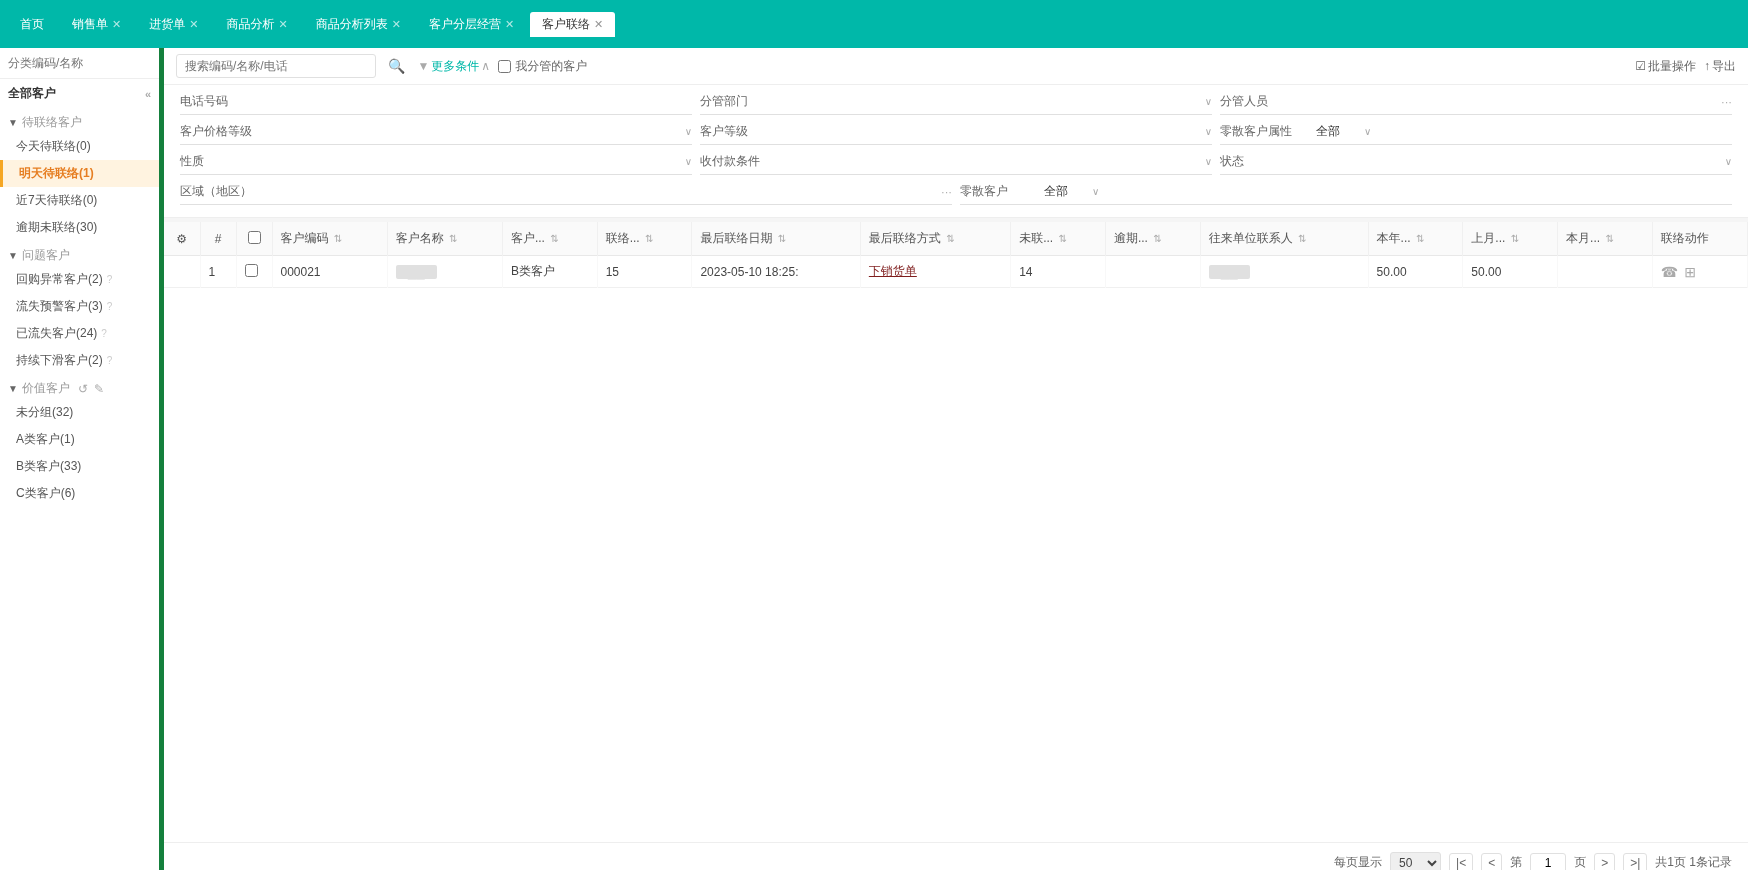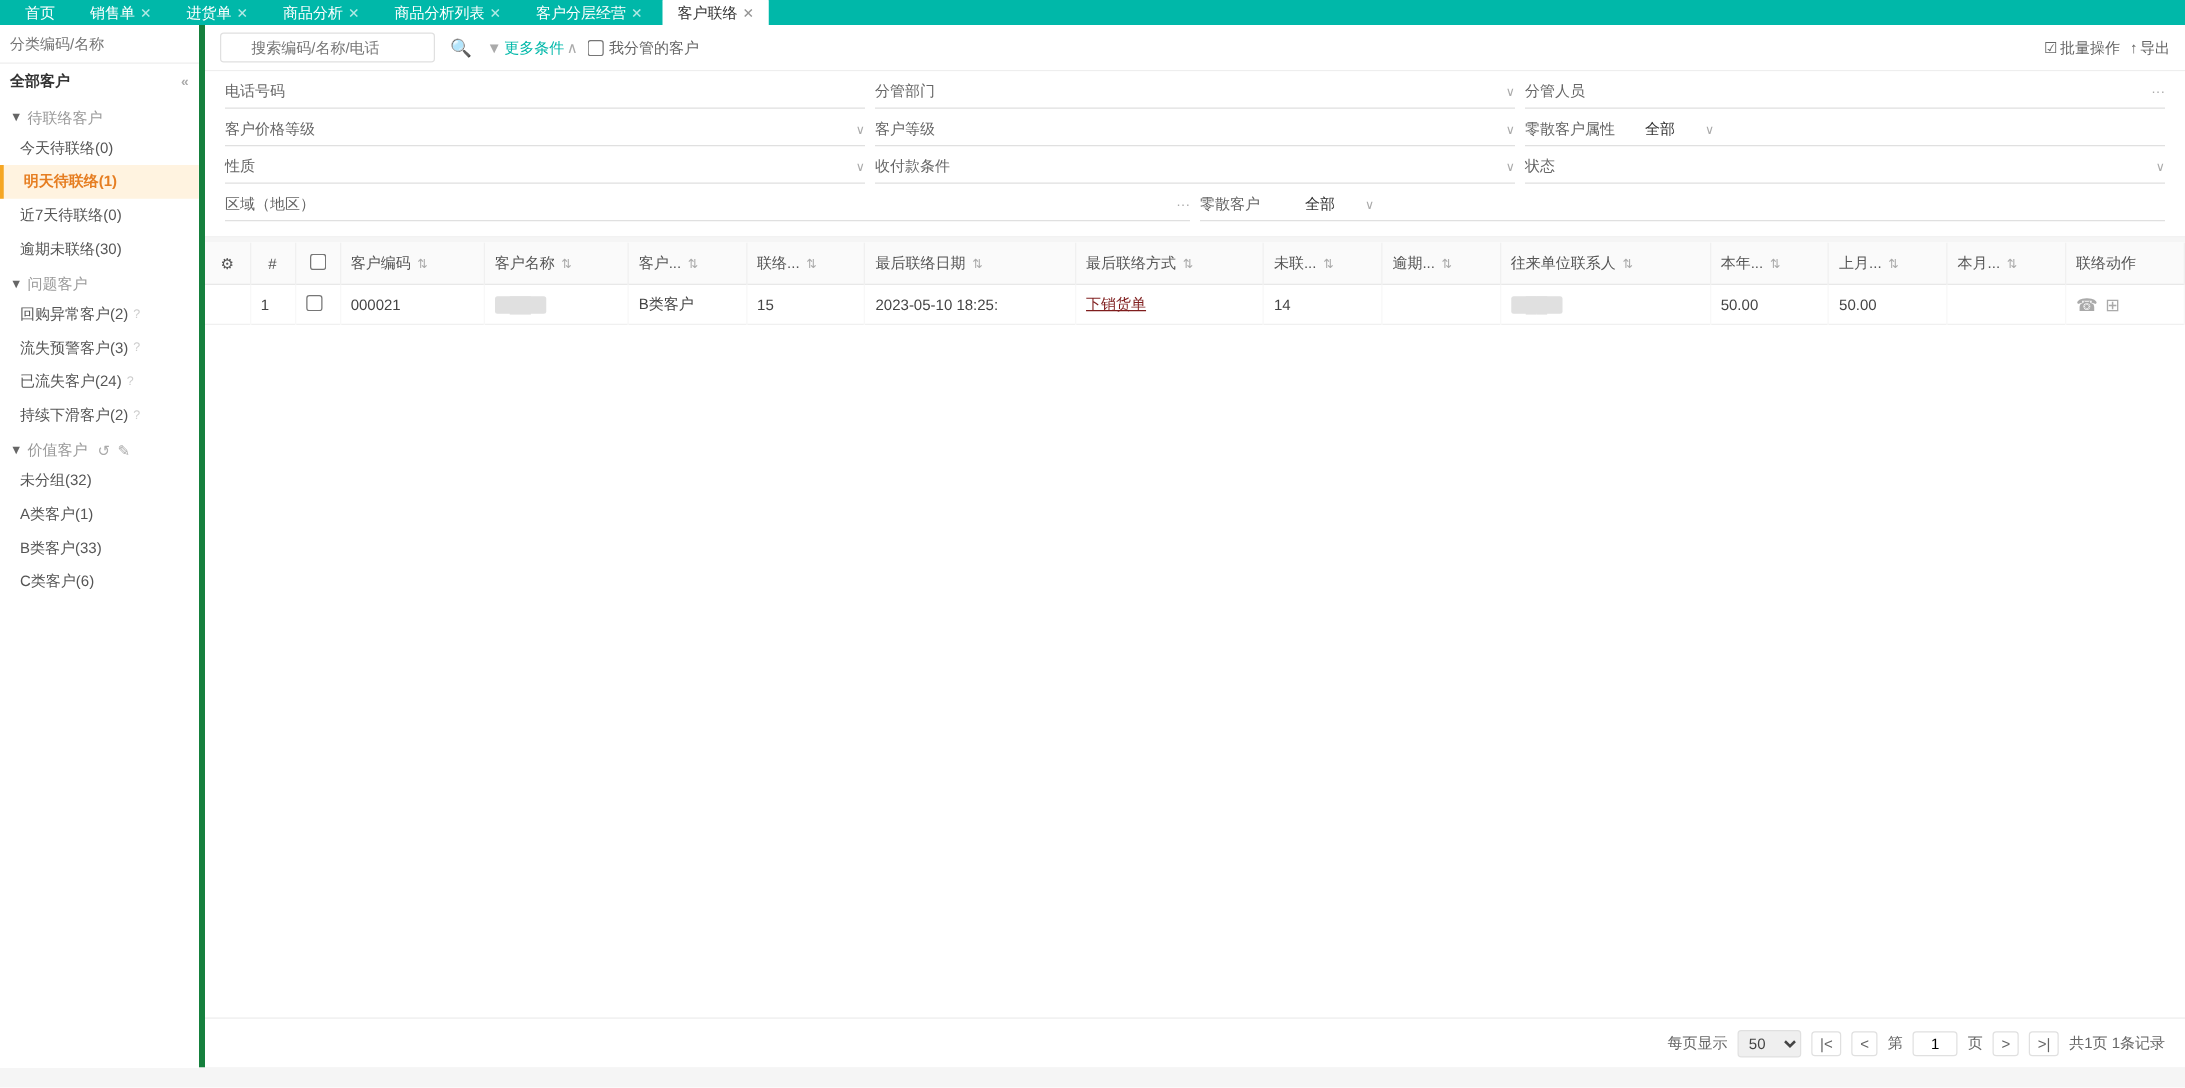--- a/index.html
+++ b/index.html
@@ -1,21 +1,21 @@
 <!DOCTYPE html>
 <html><head>
   <meta charset="utf-8">
   <style>
     * { box-sizing: border-box; margin: 0; padding: 0; font-family: 'Microsoft YaHei', Arial, sans-serif; font-size: 12px; }
     body { background: #f5f5f5; overflow: hidden; }
 
     
     .top-nav {
       background: #00b8a9;
-      height: 20px;
+      height: 48px;
       display: flex;
       align-items: center;
       padding: 0 8px;
       gap: 4px;
     }
     .nav-item {
       color: #fff;
       padding: 4px 12px;
       cursor: pointer;
       border-radius: 3px 3px 0 0;
@@ -109,22 +109,22 @@
       padding: 6px 12px;
       display: flex;
       align-items: center;
       gap: 8px;
       border-bottom: 1px solid #eee;
       flex-shrink: 0;
     }
     .filter-search-input {
       border: 1px solid #e0e0e0;
       border-radius: 3px;
-      padding: 4px 24px;
-      width: 172px;
+      padding: 4px 8px;
+      width: 200px;
       color: #999;
       outline: none;
       font-size: 12px;
     }
     .filter-search-btn {
       background: none;
       border: none;
       cursor: pointer;
       color: #aaa;
       font-size: 14px;

